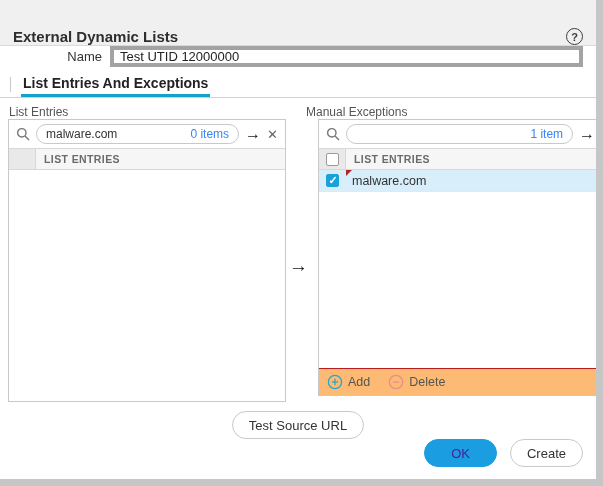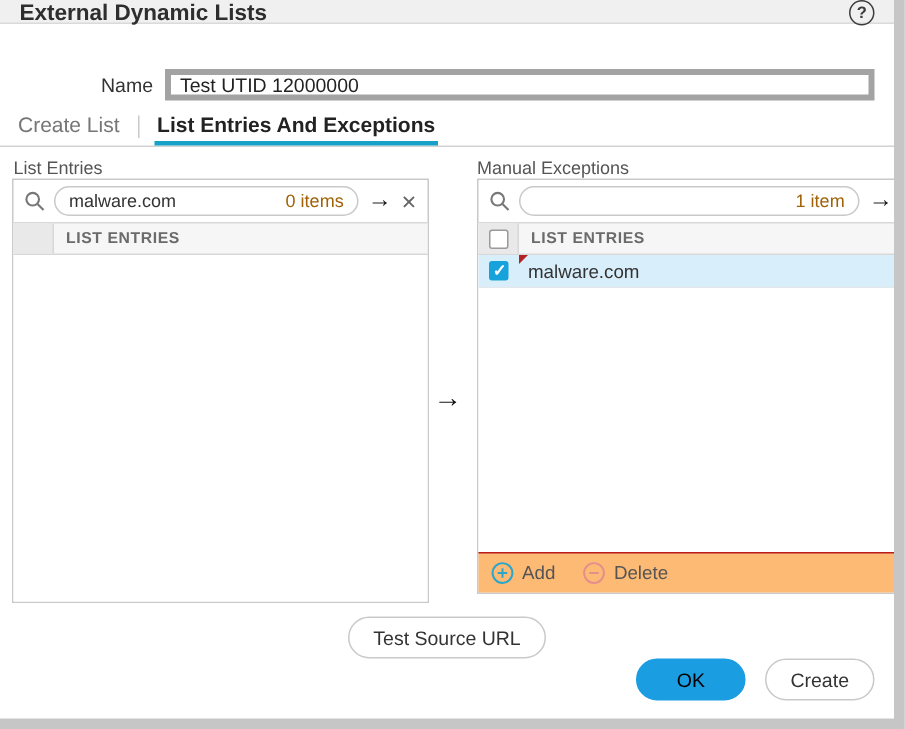--- a/index.html
+++ b/index.html
@@ -1,48 +1,48 @@
 <!DOCTYPE html>
 <html><head>
 <meta charset="utf-8">
 <style>
   * { box-sizing: border-box; margin: 0; padding: 0; }
   html, body { width: 603px; height: 486px; background: #c6c6c6; font-family: "Liberation Sans", sans-serif; }
   .dialog { position: absolute; top: 0; left: 0; width: 596px; height: 479px; background: #ffffff; overflow: hidden; }
 
   
-  .titlebar { height: 16px; background: #f0f0f1; border-bottom: 1px solid #dadada; display: flex; align-items: flex-start; padding: 0 13px; }
+  .titlebar { height: 46px; background: #f0f0f1; border-bottom: 1px solid #dadada; display: flex; align-items: flex-end; padding: 0 13px; }
   .title { font-size: 15px; font-weight: bold; color: #2e2e2e; }
   .help { margin-left: auto; width: 17px; height: 17px; border: 1.5px solid #3c3c3c; border-radius: 50%; font-size: 11px; font-weight: bold; color: #3c3c3c; display: flex; align-items: center; justify-content: center; cursor: pointer; }
 
   
   .name-row { position: absolute; top: 46px; left: 0; right: 13px; display: flex; align-items: center; }
   .name-row label { width: 110px; text-align: right; padding-right: 8px; font-size: 13px; color: #333; }
   .name-row input { flex: 1; height: 21px; border: 4px solid #a3a3a3; font-size: 13px; padding: 1px 6px; color: #222; font-family: inherit; }
 
   
   .tabs { position: absolute; top: 73px; left: 0; right: 0; height: 25px; display: flex; align-items: flex-end; gap: 10px; padding-left: 10px; border-bottom: 1px solid #d2d2d2; }
   .tab { font-size: 14px; color: #767676; padding: 0 2px 6px 2px; cursor: pointer; }
   .tab.active { color: #222; font-weight: bold; border-bottom: 3px solid #16a2c8; padding-bottom: 3px; margin-bottom: 0px; }
   .tab-divider { width: 1px; height: 15px; background: #c9c9c9; margin-bottom: 5px; }
 
   
   .section-label { position: absolute; font-size: 12px; color: #555; }
   .label-left { top: 105px; left: 9px; }
-  .label-right { top: 105px; left: 318px; }
+  .label-right { top: 105px; left: 306px; }
 
   
   .panel { position: absolute; border: 1px solid #c9c9c9; background: #fff; display: flex; flex-direction: column; }
   .panel-left { top: 119px; left: 8px; width: 278px; height: 283px; }
   .panel-right { top: 119px; left: 318px; width: 302px; height: 277px; }
 
   .search-row { display: flex; align-items: center; gap: 6px; padding: 4px 7px; }
   .pill { flex: 1; min-width: 0; display: flex; align-items: center; border: 1px solid #c9c9c9; border-radius: 11px; height: 20px; padding: 0 9px; }
   .pill input { border: none; outline: none; flex: 1; min-width: 0; font-size: 12px; color: #333; background: transparent; font-family: inherit; }
-  .count { font-size: 12px; color: #a16207; white-space: nowrap; }
+  .count { font-size: 12px; color: #3b82f6; white-space: nowrap; }
   .icon-arrow { font-size: 16px; color: #1a1a1a; font-weight: bold; line-height: 1; cursor: pointer; }
   .icon-x { font-size: 13px; color: #666; cursor: pointer; }
   .mag { display: flex; align-items: center; }
 
   .thead { display: flex; height: 22px; align-items: stretch; background: #f6f6f6; border-top: 1px solid #d8d8d8; border-bottom: 1px solid #d8d8d8; }
   .sel-col { width: 27px; background: #e9e9e9; border-right: 1px solid #d8d8d8; display: flex; align-items: center; justify-content: center; flex: none; }
   .th { font-size: 10.5px; font-weight: bold; color: #6b6b6b; letter-spacing: 0.4px; padding-left: 8px; display: flex; align-items: center; }
   .tbody { flex: 1; background: #fff; overflow: hidden; }
 
   .row { display: flex; height: 22px; align-items: center; background: #d8eefa; border-bottom: 1px solid #e2e9ee; cursor: pointer; }
@@ -56,40 +56,39 @@
 
   .panel-footer { border-top: 1px solid #b91c1c; height: 27px; display: flex; align-items: center; gap: 18px; padding: 0 8px; background: #fdba74; }
   .action { display: flex; align-items: center; gap: 5px; font-size: 12.5px; color: #555; cursor: pointer; }
 
   
   .mid-arrow { position: absolute; top: 255px; left: 289px; font-size: 19px; font-weight: bold; color: #111; cursor: pointer; }
 
   
   .dialog-footer { position: absolute; left: 0; right: 0; bottom: 12px; display: flex; align-items: center; padding: 0 13px; flex-direction: column; }
   .btn { font-family: inherit; font-size: 13px; height: 28px; border-radius: 14px; padding: 0 16px; background: #fff; border: 1px solid #c9c9c9; color: #333; cursor: pointer; }
-  .btn.primary { background: #1b9de2; border-color: #1b9de2; color: #000000; padding: 0 26px; }
+  .btn.primary { background: #1b9de2; border-color: #1b9de2; color: #4c1d95; padding: 0 26px; }
   .footer-right { margin-left: auto; display: flex; gap: 13px; }
 </style>
 </head>
 <body>
 
 <div class="dialog">
 
   <div class="titlebar">
     <span class="title">External Dynamic Lists</span>
     <span class="help">?</span>
   </div>
 
   <div class="name-row">
     <label>Name</label>
     <input type="text" value="Test UTID 12000000" style="">
   </div>
 
   <div class="tabs">
-    <span class="tab">Create List</span>
     <span class="tab-divider"></span>
     <span class="tab active">List Entries And Exceptions</span>
   </div>
 
   <div class="section-label label-left">List Entries</div>
   <div class="section-label label-right">Manual Exceptions</div>
 
   <div class="panel panel-left">
     <div class="search-row">
       <span class="mag">

